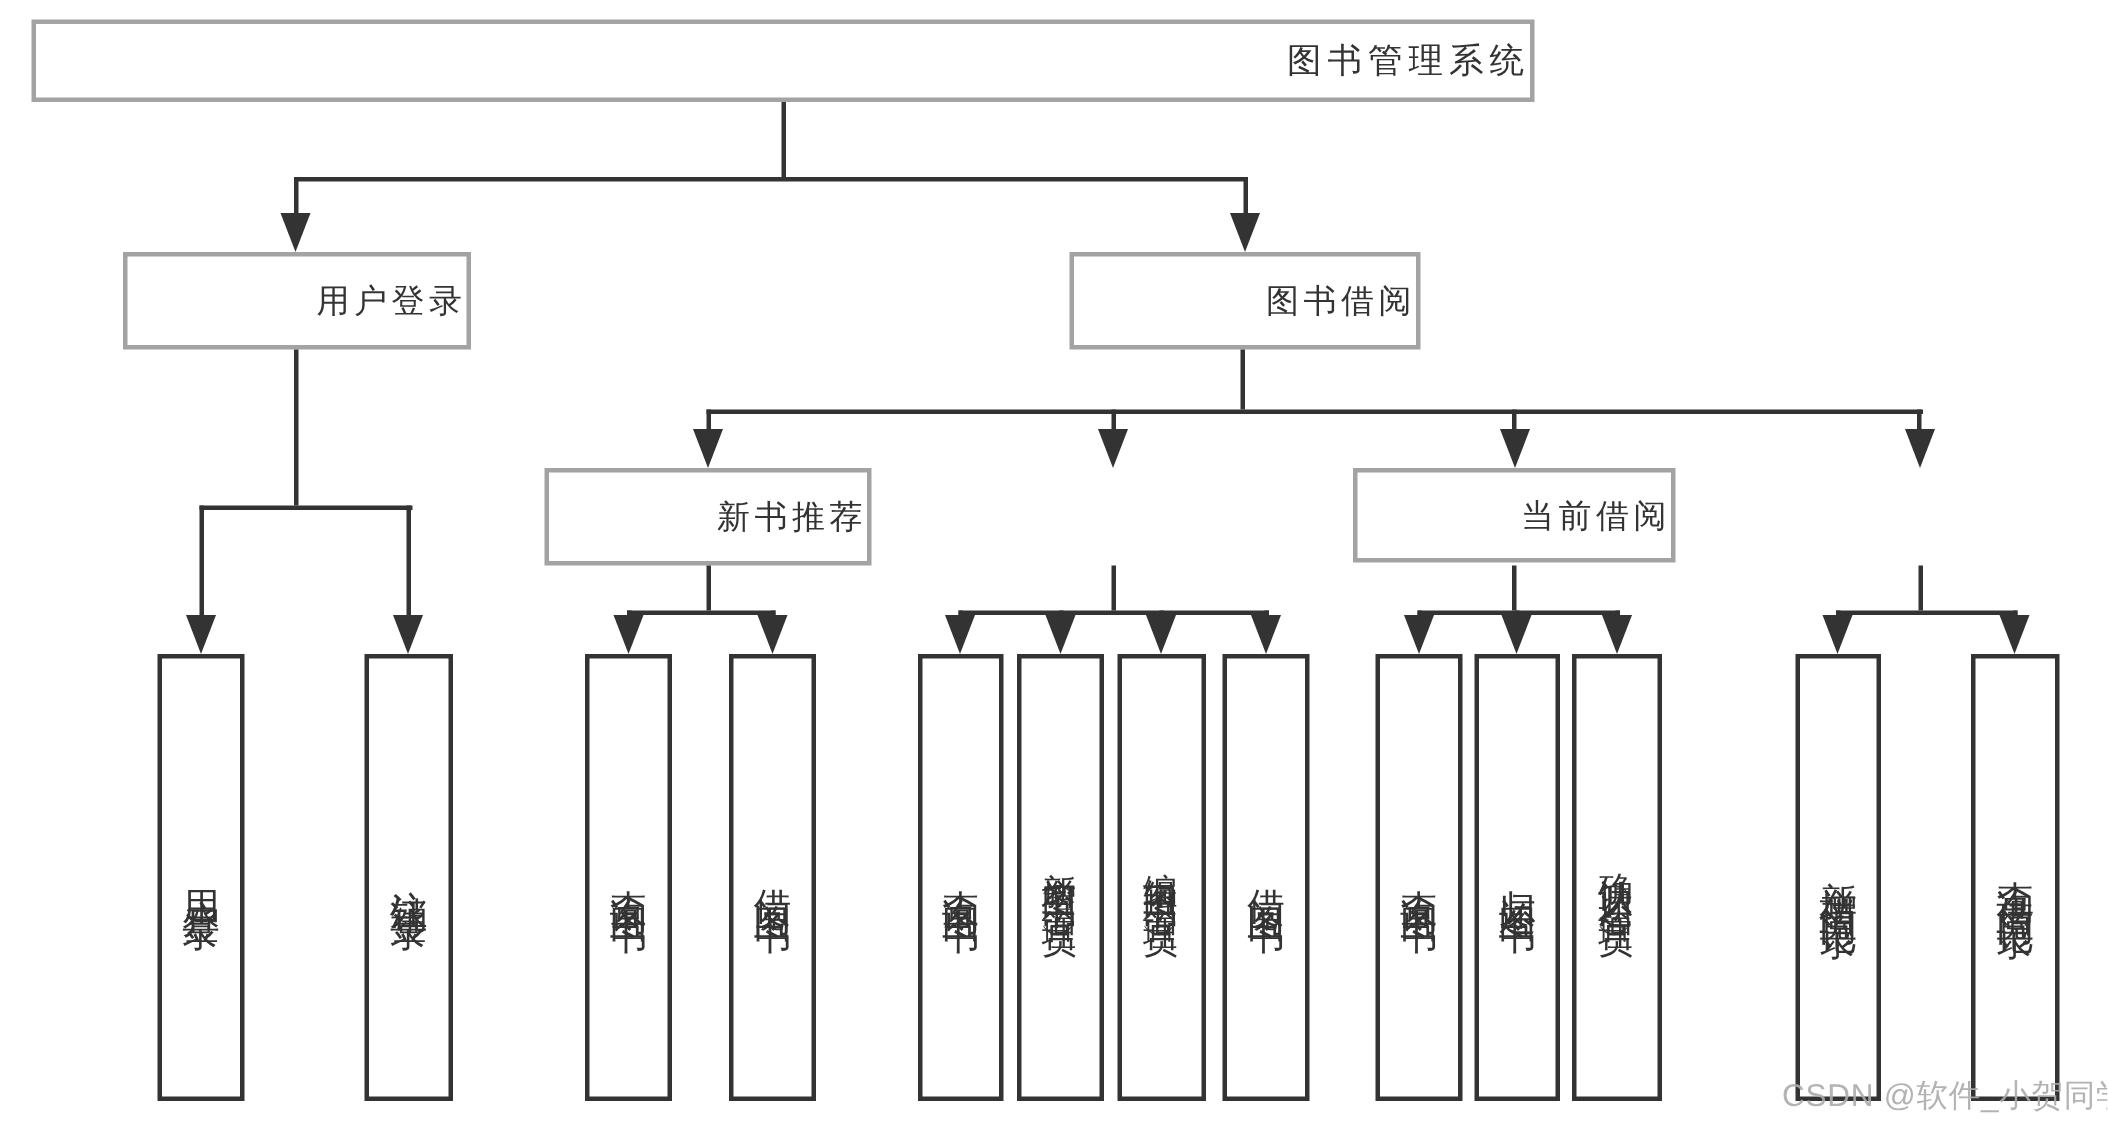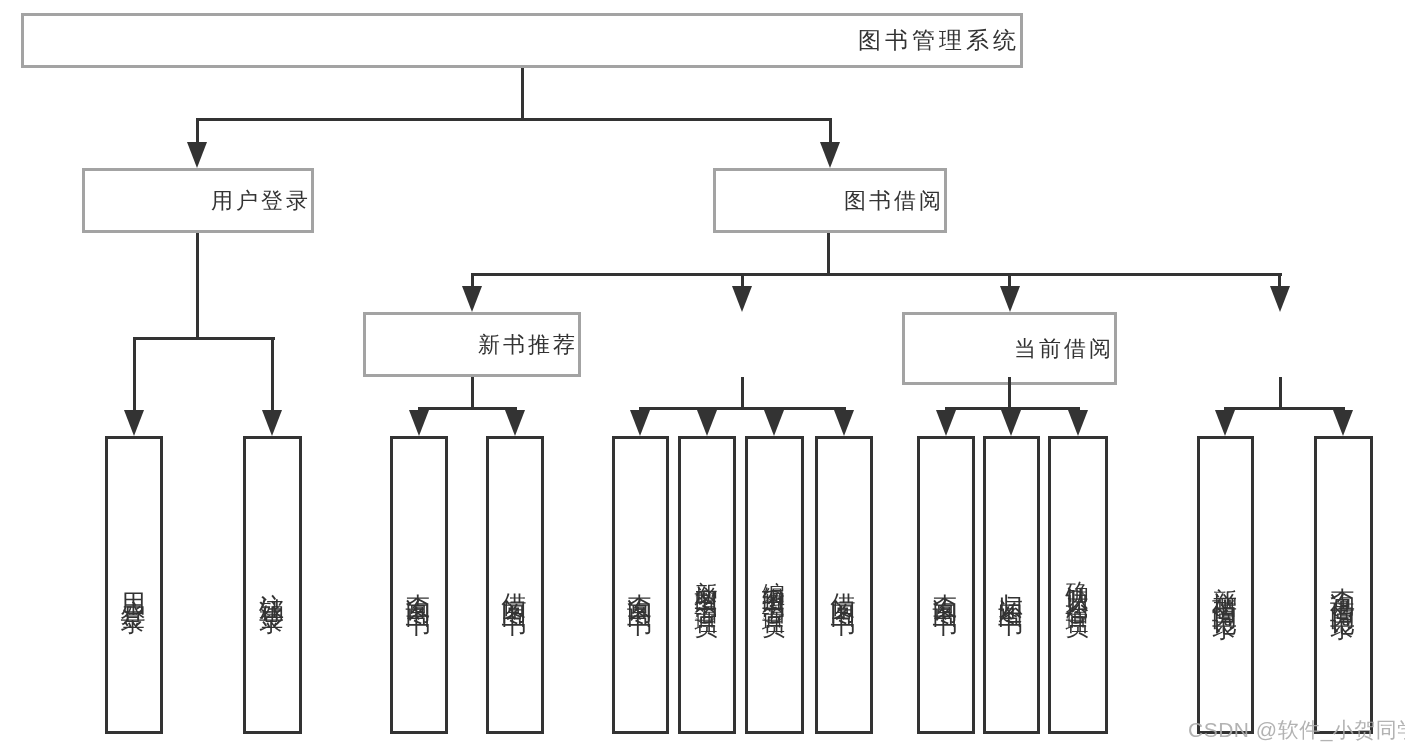--- a/index.html
+++ b/index.html
@@ -74,21 +74,21 @@
   <div class="vline" style="left:741px; top:273px; height:18px;"></div>
   <div class="arrowhead" style="left:732px; top:286px;"></div>
   <div class="vline" style="left:1008px; top:273px; height:18px;"></div>
   <div class="arrowhead" style="left:1000px; top:286px;"></div>
   <div class="vline" style="left:1278px; top:273px; height:18px;"></div>
   <div class="arrowhead" style="left:1270px; top:286px;"></div>
 
   <div class="box" style="left:363px; top:312px; width:218px; height:65px;">
     <span>新书推荐</span>
   </div>
-  <div class="box" style="left:902px; top:312px; width:215px; height:73px;">
+  <div class="box" style="left:902px; top:312px; width:215px; height:63px;">
     <span>当前借阅</span>
   </div>
 
   <div class="vline" style="left:471px; top:377px; height:30px;"></div>
   <div class="hline" style="left:418px; top:407px; width:99px;"></div>
   <div class="vline" style="left:418px; top:407px; height:10px;"></div>
   <div class="arrowhead" style="left:409px; top:410px;"></div>
   <div class="vline" style="left:514px; top:407px; height:10px;"></div>
   <div class="arrowhead" style="left:505px; top:410px;"></div>
 

